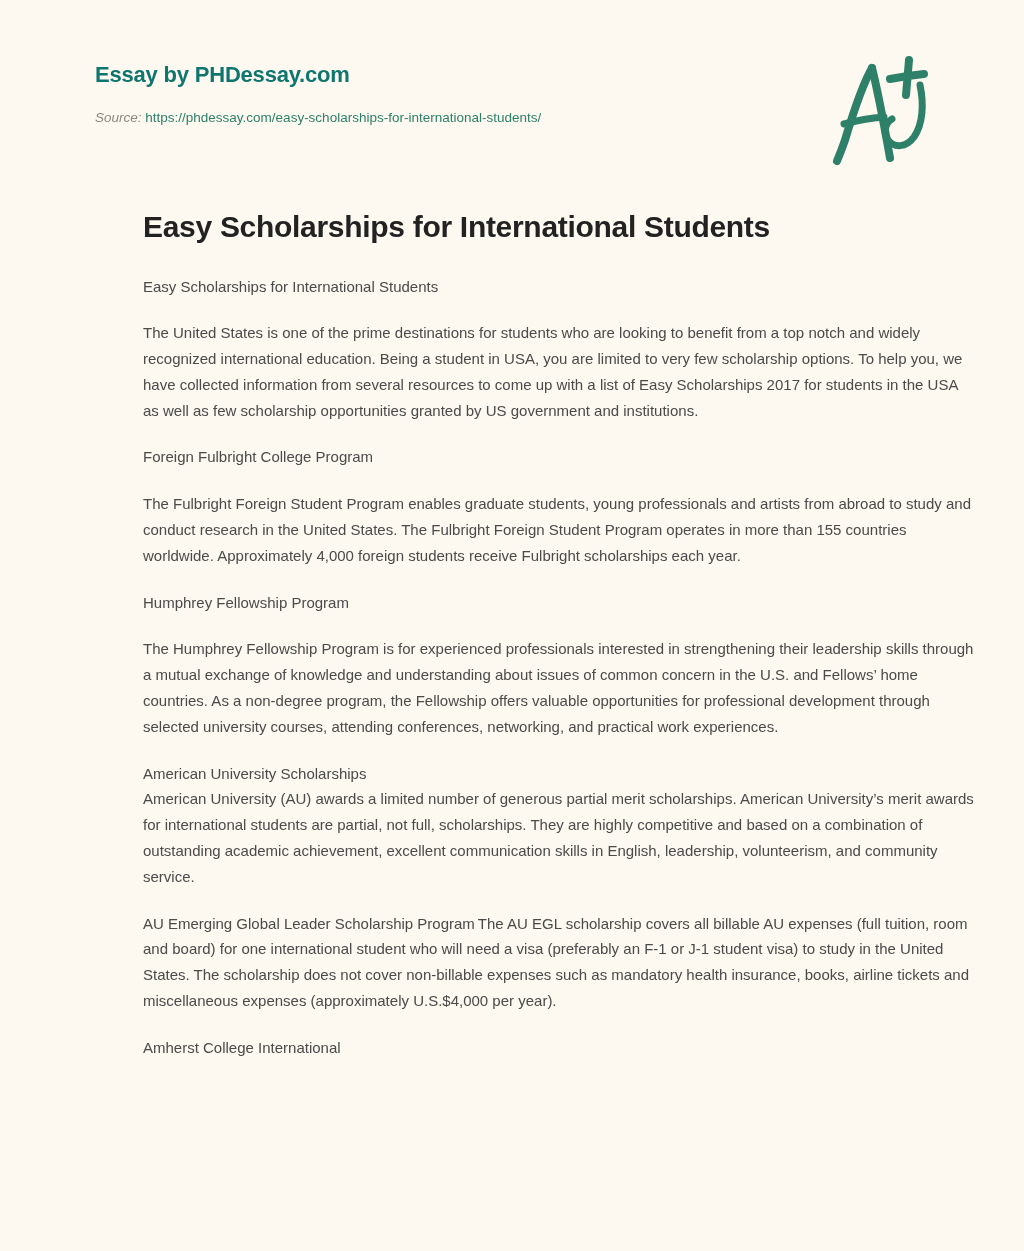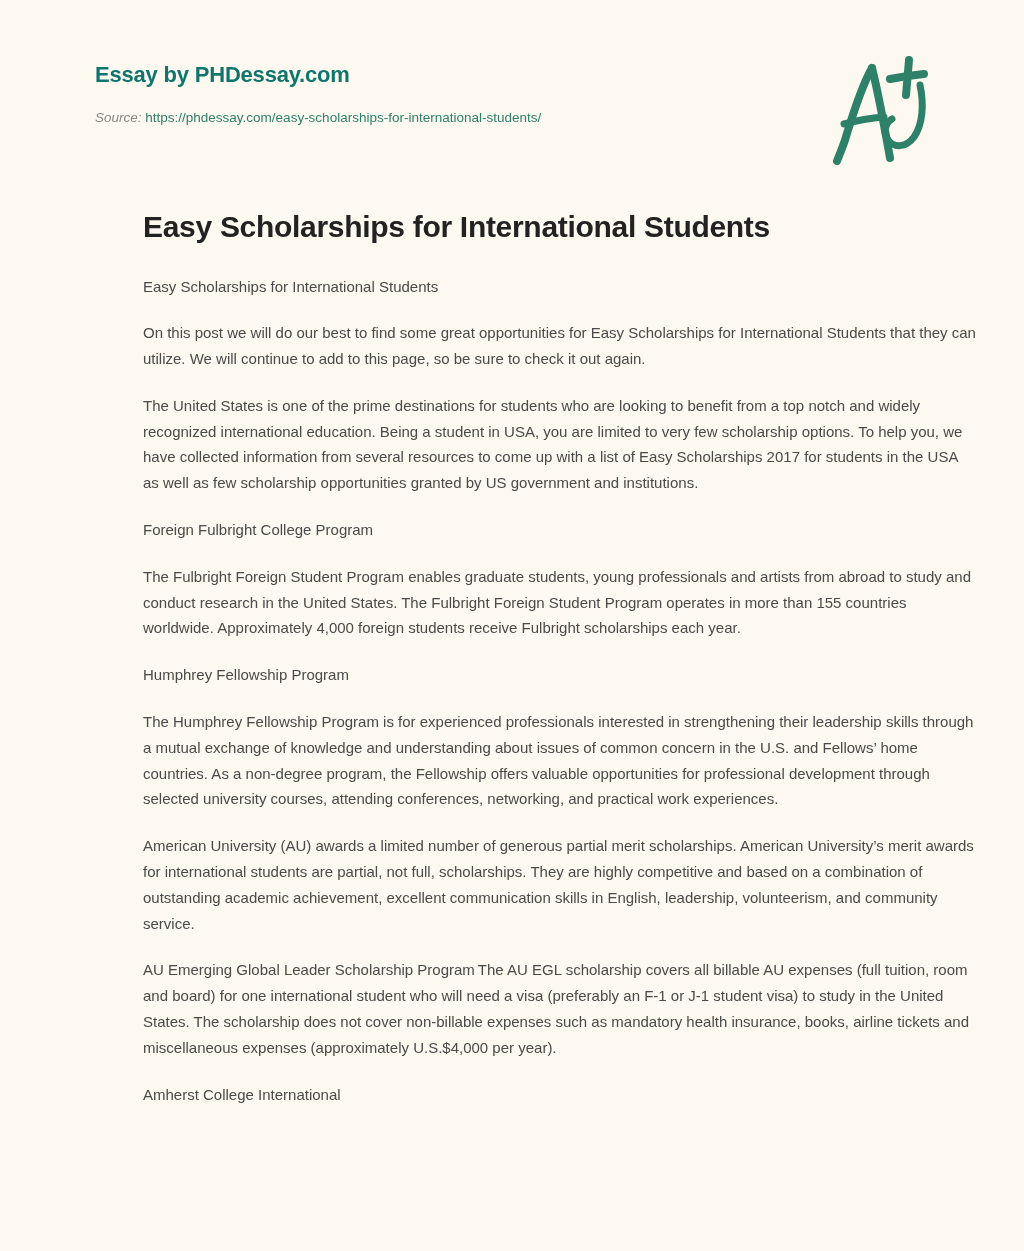--- a/index.html
+++ b/index.html
@@ -116,23 +116,23 @@
       <path d="M96 33 C100 52 99 72 90 85 C82 96 70 96 64 88 C59 81 61 71 68 67" stroke-width="7"></path>
     </svg>
   </div>
 
 </div>
 
 <div class="article">
   <h1 class="page-title">Easy Scholarships for International Students</h1>
   <div id="paras">
       <p class="para">Easy Scholarships for International Students</p>
-      <p class="para">On this post we will do our best to find some great opportunities for Easy Scholarships for International Students that they can utilize. We will continue to add to this page, so be sure to check it out again.</p>
       <p class="para">The United States is one of the prime destinations for students who are looking to benefit from a top notch and widely recognized international education. Being a student in USA, you are limited to very few scholarship options. To help you, we have collected information from several resources to come up with a list of Easy Scholarships 2017 for students in the USA as well as few scholarship opportunities granted by US government and institutions.</p>
       <p class="para">Foreign Fulbright College Program</p>
       <p class="para">The Fulbright Foreign Student Program enables graduate students, young professionals and artists from abroad to study and conduct research in the United States. The Fulbright Foreign Student Program operates in more than 155 countries worldwide. Approximately 4,000 foreign students receive Fulbright scholarships each year.</p>
       <p class="para">Humphrey Fellowship Program</p>
       <p class="para">The Humphrey Fellowship Program is for experienced professionals interested in strengthening their leadership skills through a mutual exchange of knowledge and understanding about issues of common concern in the U.S. and Fellows’ home countries. As a non-degree program, the Fellowship offers valuable opportunities for professional development through selected university courses, attending conferences, networking, and practical work experiences.</p>
+      <p class="para tight">American University Scholarships</p>
       <p class="para">American University (AU) awards a limited number of generous partial merit scholarships. American University’s merit awards for international students are partial, not full, scholarships. They are highly competitive and based on a combination of outstanding academic achievement, excellent communication skills in English, leadership, volunteerism, and community service.</p>
       <p class="para">AU Emerging Global Leader Scholarship Program The AU EGL scholarship covers all billable AU expenses (full tuition, room and board) for one international student who will need a visa (preferably an F-1 or J-1 student visa) to study in the United States. The scholarship does not cover non-billable expenses such as mandatory health insurance, books, airline tickets and miscellaneous expenses (approximately U.S.$4,000 per year).</p>
       <p class="para">Amherst College International</p>
     </div>
 </div>
 
 </body></html>

